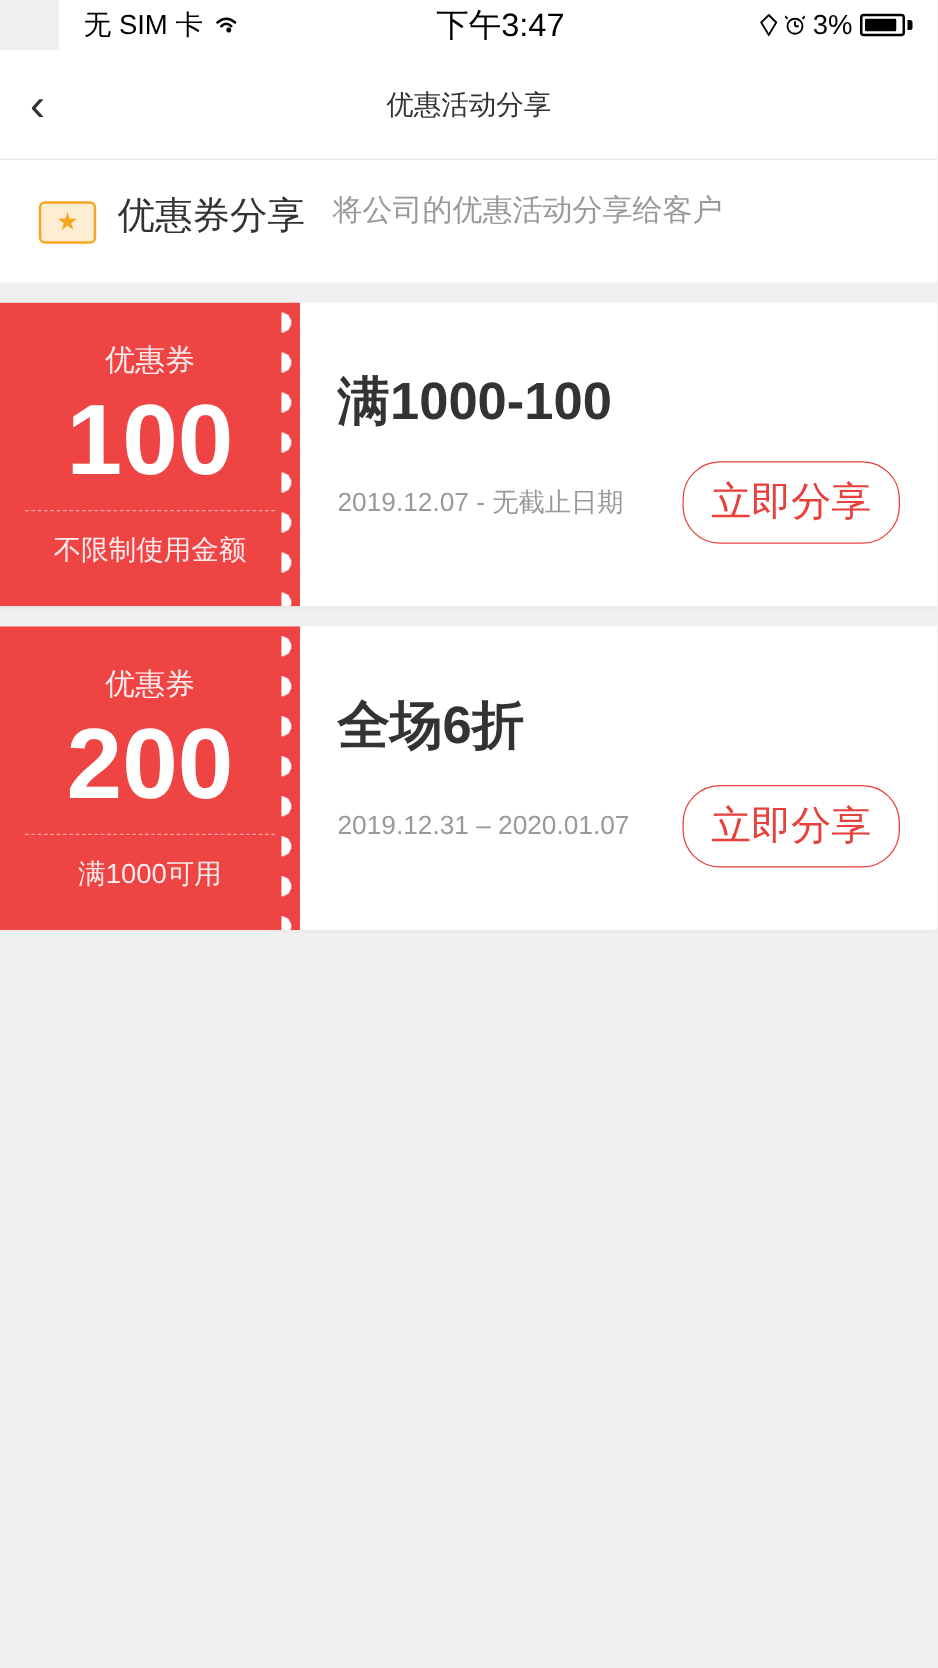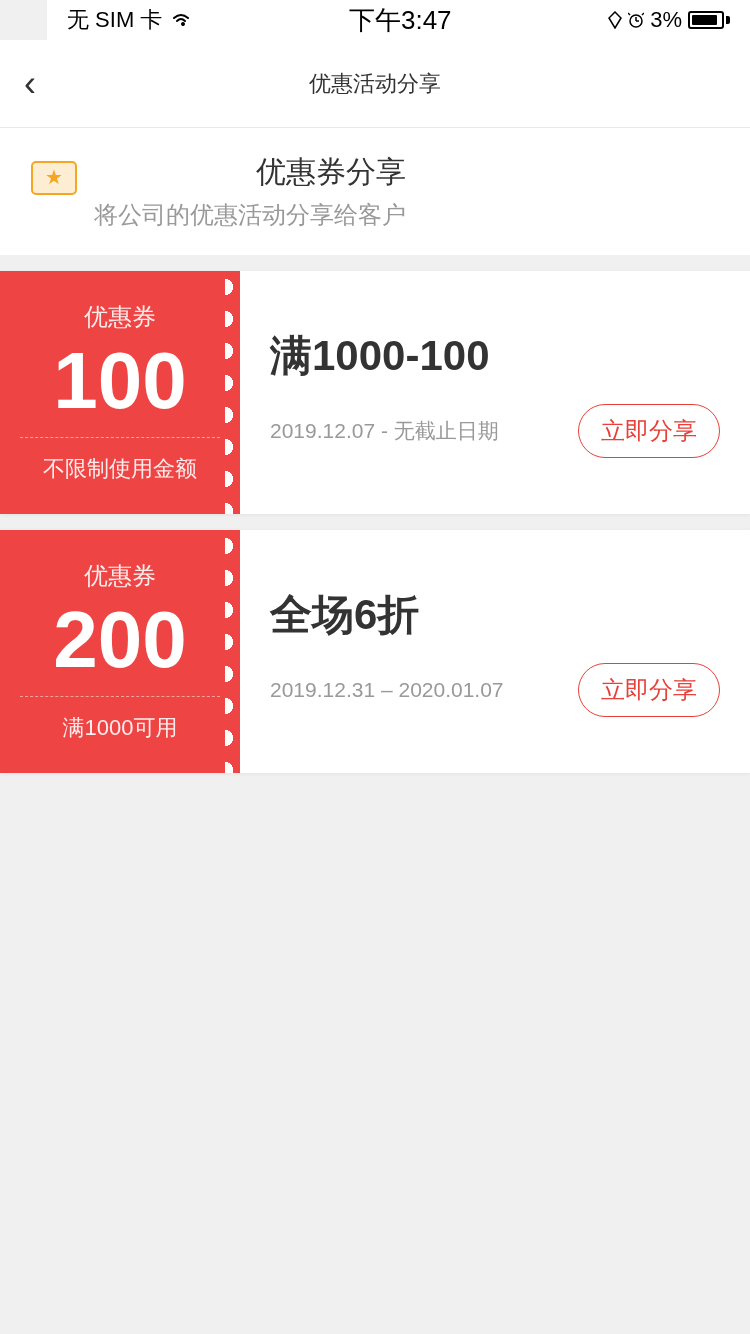--- a/index.html
+++ b/index.html
@@ -106,23 +106,22 @@
       margin-bottom: 16px;
     }
     .section-icon {
       width: 48px;
       height: 48px;
       flex-shrink: 0;
       margin-top: 2px;
     }
     .section-text-block {
       display: flex;
-      flex-direction: column;
-      gap: 6px;
-      align-items: flex-end;
+      flex-direction: row;
+      gap: 22px;
     }
     .section-title {
       font-size: 30px;
       font-weight: 500;
       color: #333;
     }
     .section-subtitle {
       font-size: 24px;
       color: #999;
     }
@@ -216,21 +215,21 @@
       gap: 12px;
     }
     .coupon-date {
       font-size: 21px;
       color: #999;
     }
     .share-btn {
       border: 1.5px solid #e8403a;
       border-radius: 30px;
       padding: 10px 22px;
-      font-size: 24px;
+      font-size: 32px;
       color: #e8403a;
       background: transparent;
       cursor: pointer;
       white-space: nowrap;
       flex-shrink: 0;
     }
   </style>
 </head>
 <body>
 

